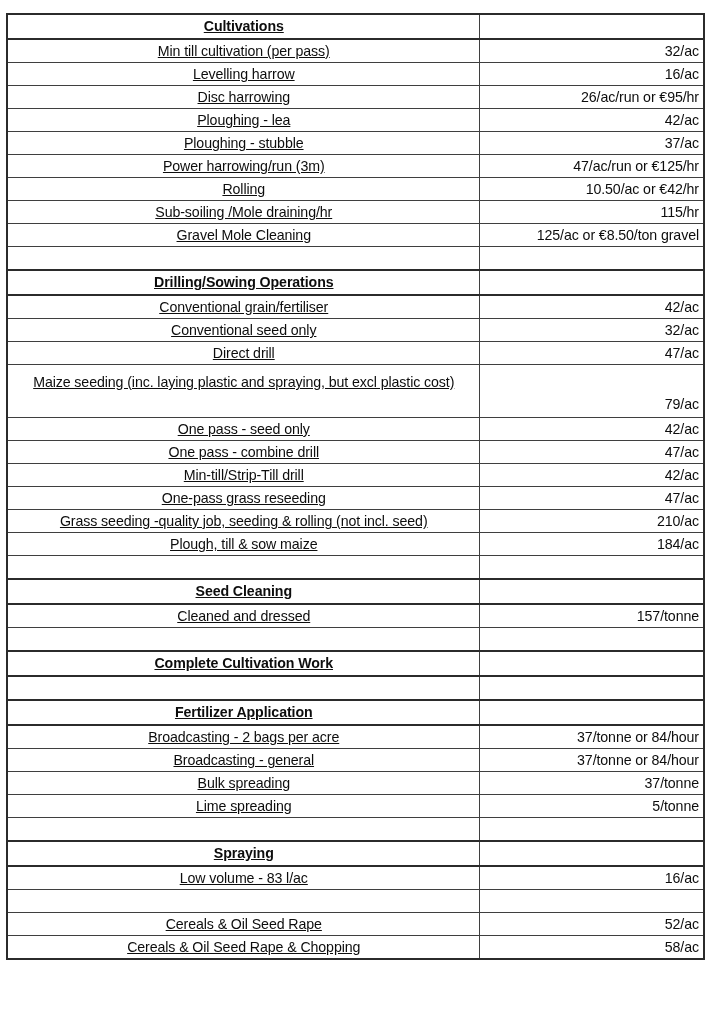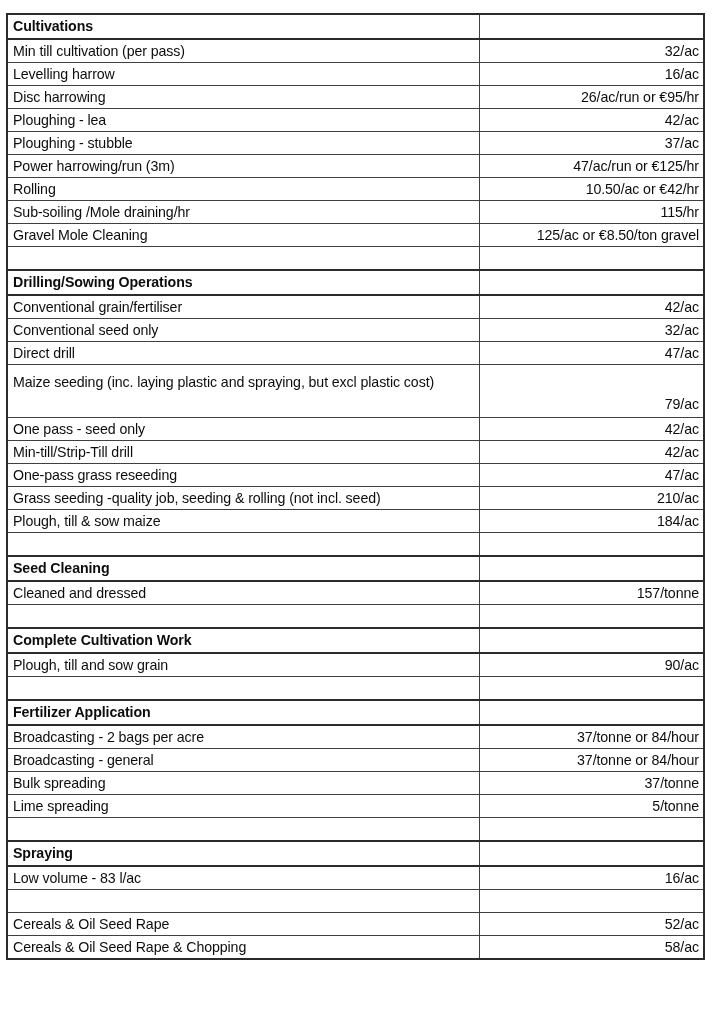--- a/index.html
+++ b/index.html
@@ -45,22 +45,23 @@
     vertical-align: middle;
     white-space: nowrap;
     overflow: hidden;
     background: #ffffff;
   }
 
   
   table.rates { border: 2px solid #2b2b2b; }
 
   td.desc {
-    text-align: left;
+    text-align: center;
     letter-spacing: -0.1px;
+    text-decoration: underline;
   }
   td.val {
     text-align: right;
     letter-spacing: -0.1px;
   }
 
   
   tr.section td {
     font-weight: bold;
     border-top: 2px solid #2b2b2b;
@@ -165,20 +166,24 @@
         </tr>
         <tr class="tall">
           <td class="desc">Maize seeding (inc. laying plastic and spraying, but excl plastic cost)</td>
           <td class="val">79/ac</td>
         </tr>
         <tr class="data">
           <td class="desc">One pass - seed only</td>
           <td class="val">42/ac</td>
         </tr>
         <tr class="data">
+          <td class="desc">One pass - combine drill</td>
+          <td class="val">47/ac</td>
+        </tr>
+        <tr class="data">
           <td class="desc">Min-till/Strip-Till drill</td>
           <td class="val">42/ac</td>
         </tr>
         <tr class="data">
           <td class="desc">One-pass grass reseeding</td>
           <td class="val">47/ac</td>
         </tr>
         <tr class="data">
           <td class="desc">Grass seeding -quality job, seeding &amp; rolling (not incl. seed)</td>
           <td class="val">210/ac</td>
@@ -199,24 +204,20 @@
           <td class="desc">Cleaned and dressed</td>
           <td class="val">157/tonne</td>
         </tr>
         <tr class="spacer">
           <td class="desc"></td>
           <td class="val"></td>
         </tr>
         <tr class="section">
           <td class="desc">Complete Cultivation Work</td>
           <td class="val"></td>
-        </tr>
-        <tr class="data">
-          <td class="desc">Plough, till and sow grain</td>
-          <td class="val">90/ac</td>
         </tr>
         <tr class="spacer">
           <td class="desc"></td>
           <td class="val"></td>
         </tr>
         <tr class="section">
           <td class="desc">Fertilizer Application</td>
           <td class="val"></td>
         </tr>
         <tr class="data">

